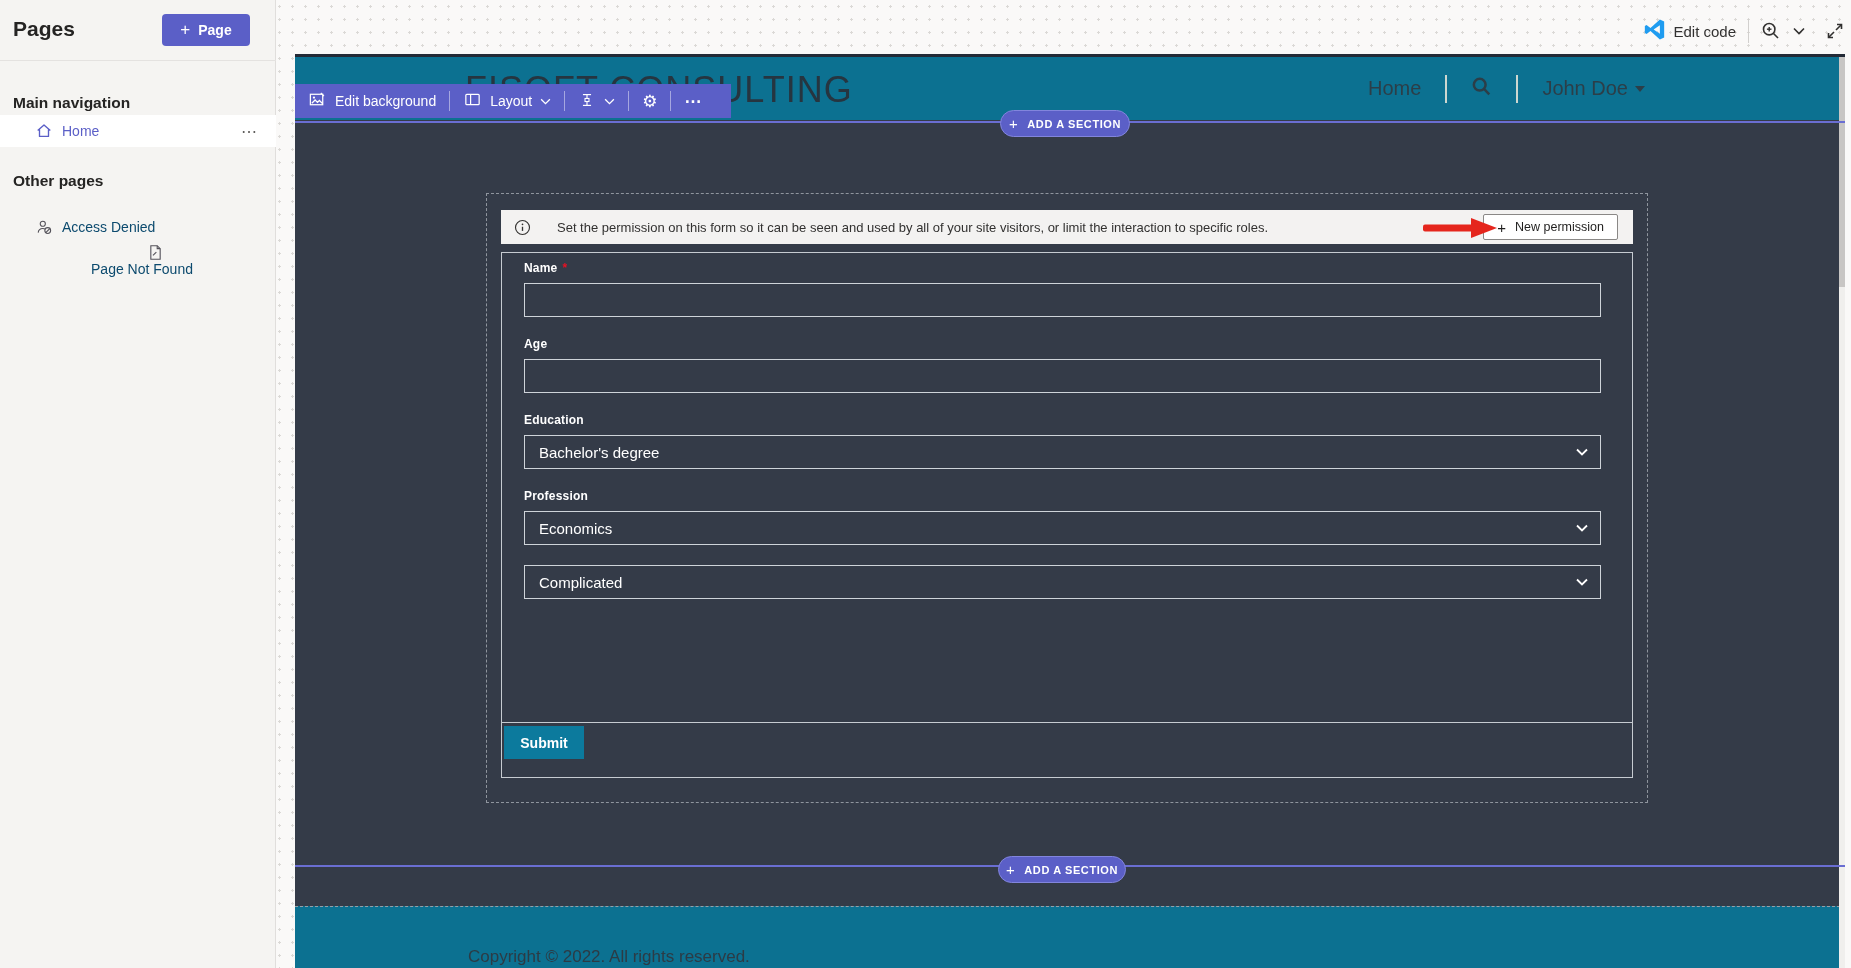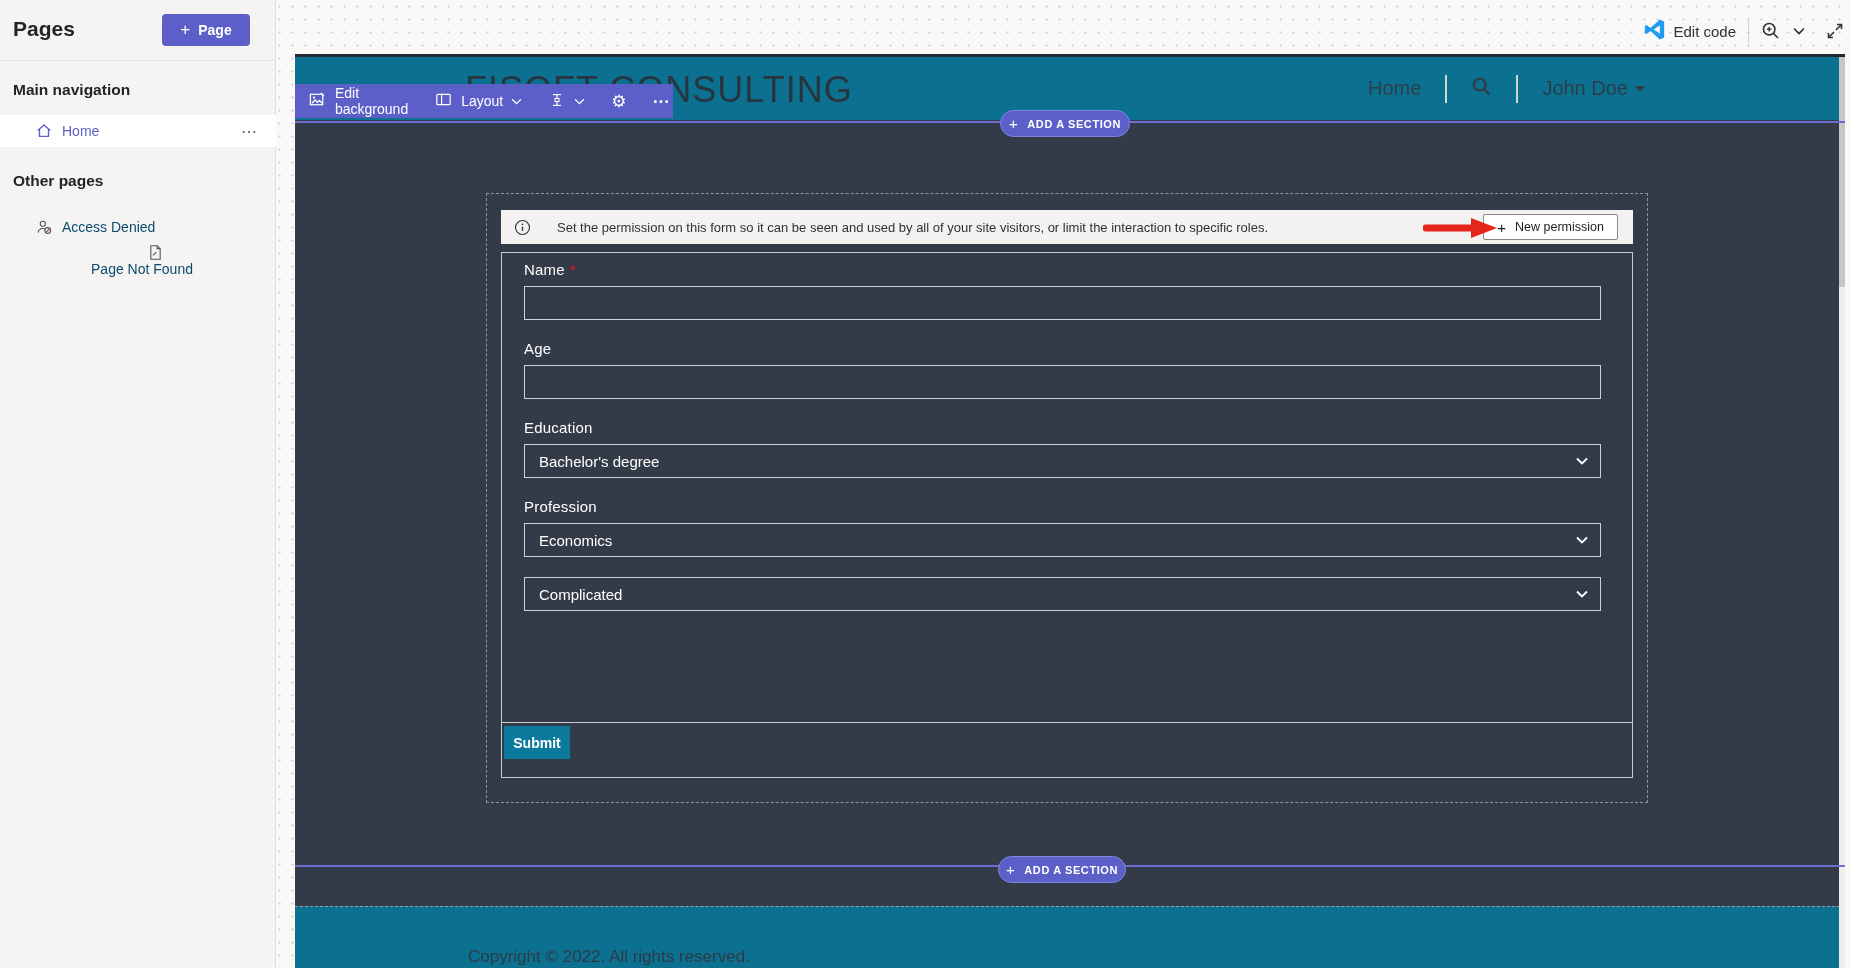--- a/index.html
+++ b/index.html
@@ -17,21 +17,21 @@
     font-weight:bold; color:#252423; }
   .add-page-btn { position:absolute; left:162px; top:14px; width:88px; height:32px;
     background:#5b5fc7; color:#fff; border:none; border-radius:4px;
     font-size:14px; font-weight:bold; display:flex; align-items:center;
     justify-content:center; gap:8px; cursor:pointer; }
   .add-page-btn .plus { font-size:17px; font-weight:normal; }
   .sidebar-divider { position:absolute; left:0; top:60px; width:276px; height:1px;
     background:#e4e2e0; }
   .nav-heading { position:absolute; left:13px; font-size:15.5px; font-weight:bold;
     color:#252423; }
-  .nav-heading.main { top:81px;text-align:right; }
+  .nav-heading.main { top:94px;text-align:right; }
   .nav-heading.other { top:172px; }
   .nav-row { position:absolute; left:0; width:276px; height:32px;
     display:flex; align-items:center; cursor:pointer; }
   .nav-row.active { background:#ffffff; }
   .nav-row .icon { margin-left:34px; width:20px; height:20px; display:flex;
     align-items:center; justify-content:center; }
   .nav-row .label { margin-left:8px; font-size:14px; color:#0c4a6e; }
   .nav-row.active .label { color:#5b5fc7; }
   .nav-row .more { margin-left:auto; margin-right:18px; color:#605e5c;
     font-size:16px; letter-spacing:1px; }
@@ -60,21 +60,21 @@
     background:#0c7191; }
   .site-title { position:absolute; left:170px; top:0; height:66px; line-height:66px;
     font-size:36px; font-weight:500; letter-spacing:1px; color:#263540; z-index:1; }
   .site-nav { position:absolute; right:200px; top:0; height:63px; display:flex;
     align-items:center; gap:24px; z-index:1; }
   .site-nav .nav-link { font-size:20px; color:#2c3e48; cursor:pointer; }
   .site-nav .nav-div { width:2px; height:28px; background:#efe9da; opacity:.85; }
   .user-menu { display:flex; align-items:center; gap:7px; cursor:pointer; }
 
   
-  .design-toolbar { position:absolute; left:0; top:27px; width:378px; height:34px;
+  .design-toolbar { position:absolute; left:0; top:27px; width:436px; height:34px;
     background:#5b5fc7; display:flex; align-items:center; z-index:3;
     color:#fff; font-size:14px; }
   .dt-group { display:flex; align-items:center; gap:8px; padding:0 13px;
     cursor:pointer; height:100%; }
   .dt-div { width:1px; height:20px; background:rgba(255,255,255,.45); }
   .dt-gear { font-size:17px; line-height:1; }
   .dt-ellipsis { font-size:17px; font-weight:bold; letter-spacing:1px; }
 
   
   .section-line { position:absolute; left:0; width:1550px; height:2px;
@@ -103,33 +103,33 @@
     align-items:center; gap:9px; padding:0 13px; font-size:12.5px; color:#201f1e;
     cursor:pointer; }
   .new-perm-btn .plus { font-size:15px; font-weight:normal; }
   .red-arrow { position:absolute; left:1128px; top:161px; z-index:3; }
 
   
   .form-widget { position:absolute; left:206px; top:195px; width:1132px;
     height:526px; border:1px solid #c6cbd1; }
   .fields { padding:8px 31px 0 22px; }
   .field { margin-bottom:20px; }
-  .field-label { font-size:15px; font-weight:normal; color:#ffffff;
+  .field-label { font-size:12px; font-weight:bold; color:#ffffff;
     margin-bottom:8px; letter-spacing:.2px; }
   .field-label .req { color:#e81123; margin-left:5px; }
   .text-input { width:100%; height:34px; background:transparent;
     border:1px solid #ced3d9; color:#fff; font-size:15px; padding:0 14px;
     font-family:"Liberation Sans", sans-serif; }
   .select { width:100%; height:34px; border:1px solid #ced3d9; display:flex;
     align-items:center; color:#fff; font-size:15px; padding:0 14px;
     cursor:pointer; position:relative; }
   .select .chev { position:absolute; right:12px; top:12px; }
   .widget-divider { position:absolute; left:0; top:469px; width:100%; height:1px;
     background:#c6cbd1; }
-  .submit-btn { position:absolute; left:2px; top:473px; width:66px; height:33px;
+  .submit-btn { position:absolute; left:2px; top:473px; width:80px; height:33px;
     background:#0c7a9d; color:#fff; border:none; font-size:14px;
     font-weight:bold; cursor:pointer; font-family:"Liberation Sans", sans-serif; }
 
   
   .site-footer { position:absolute; left:0; top:849px; width:1550px; height:65px;
     background:#0c7191; border-top:1px dashed #98a0a8; }
   .footer-text { position:absolute; left:173px; top:40px; font-size:17px;
     color:#2c3b45; }
 </style>
 </head>

